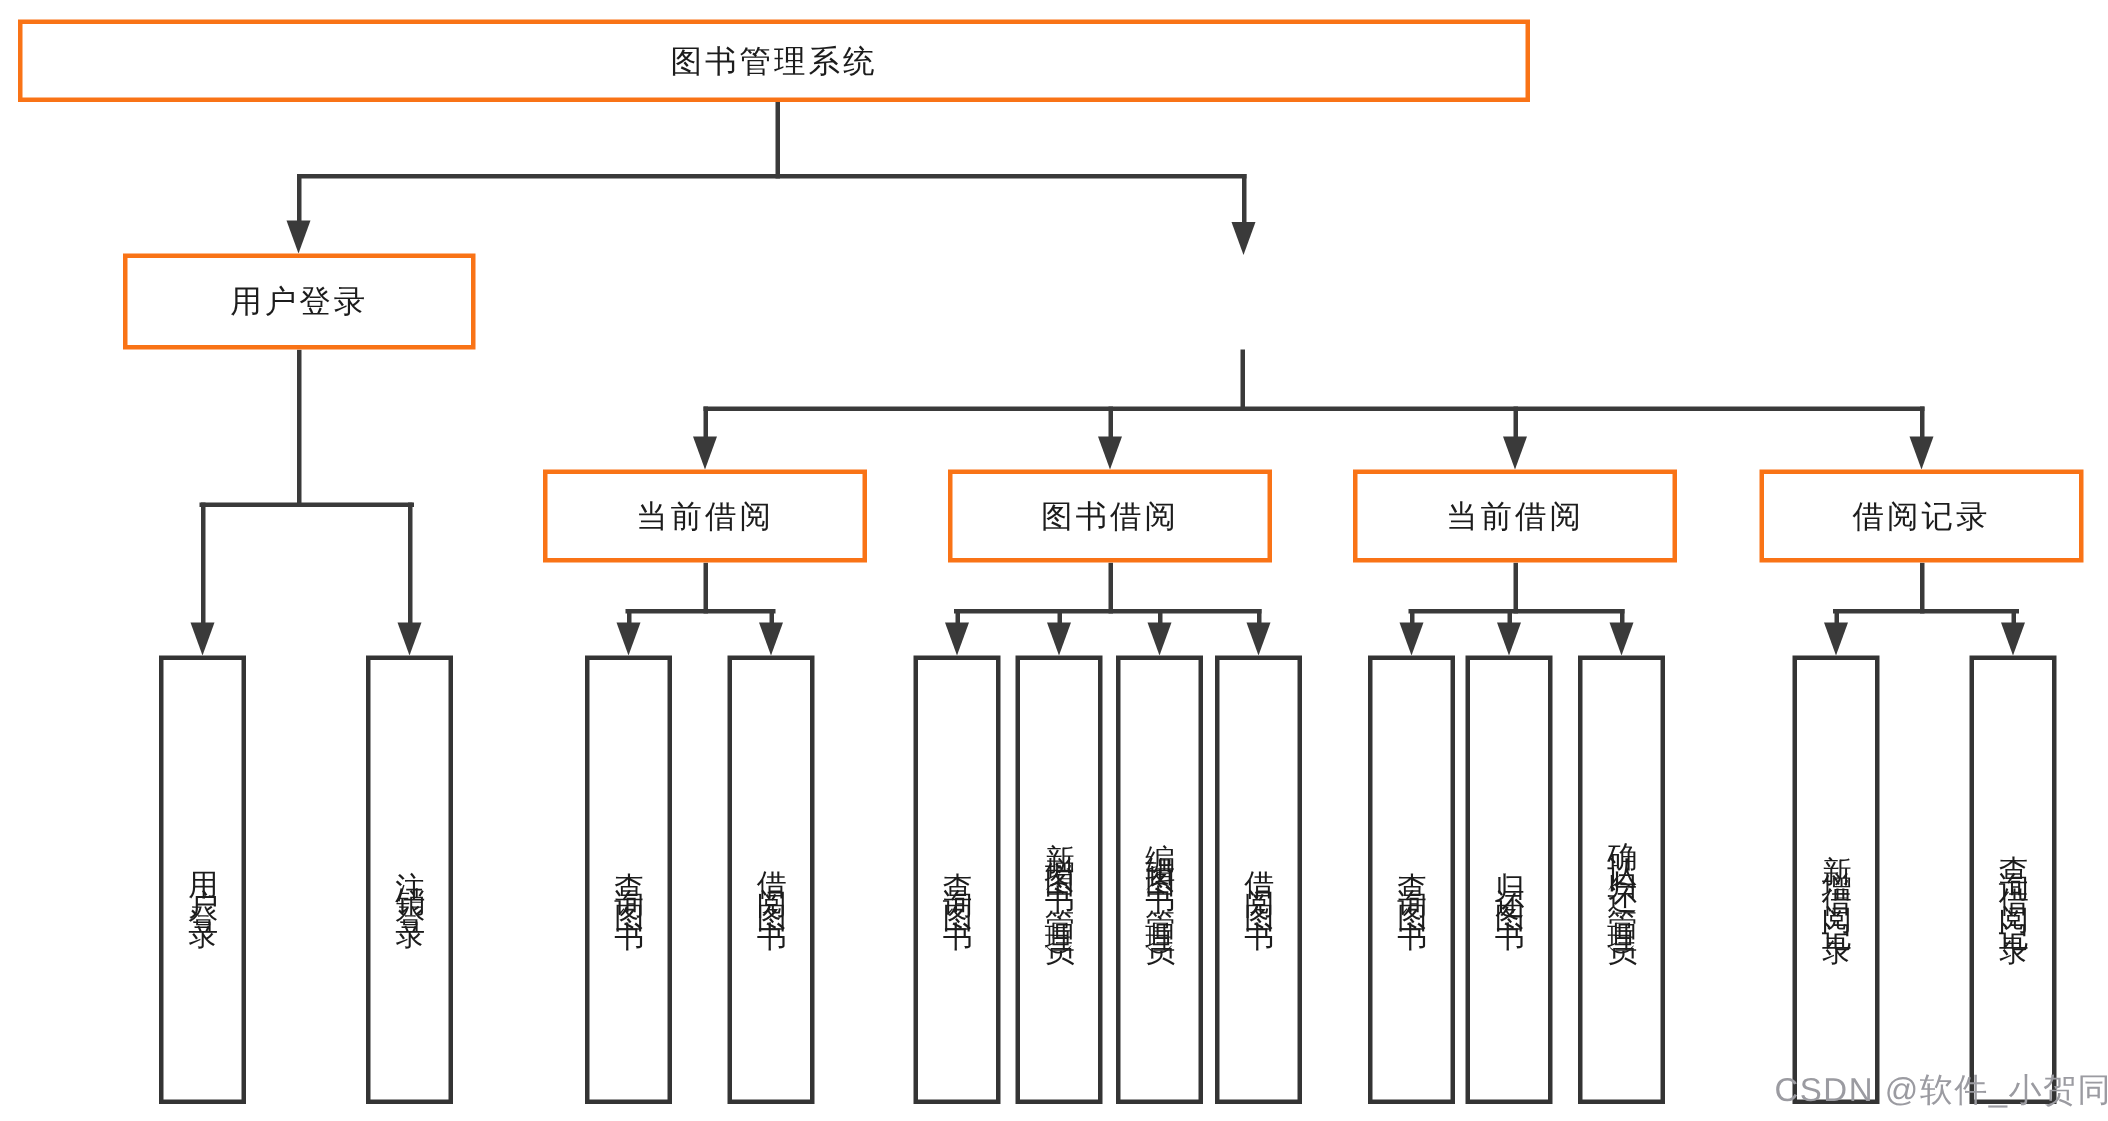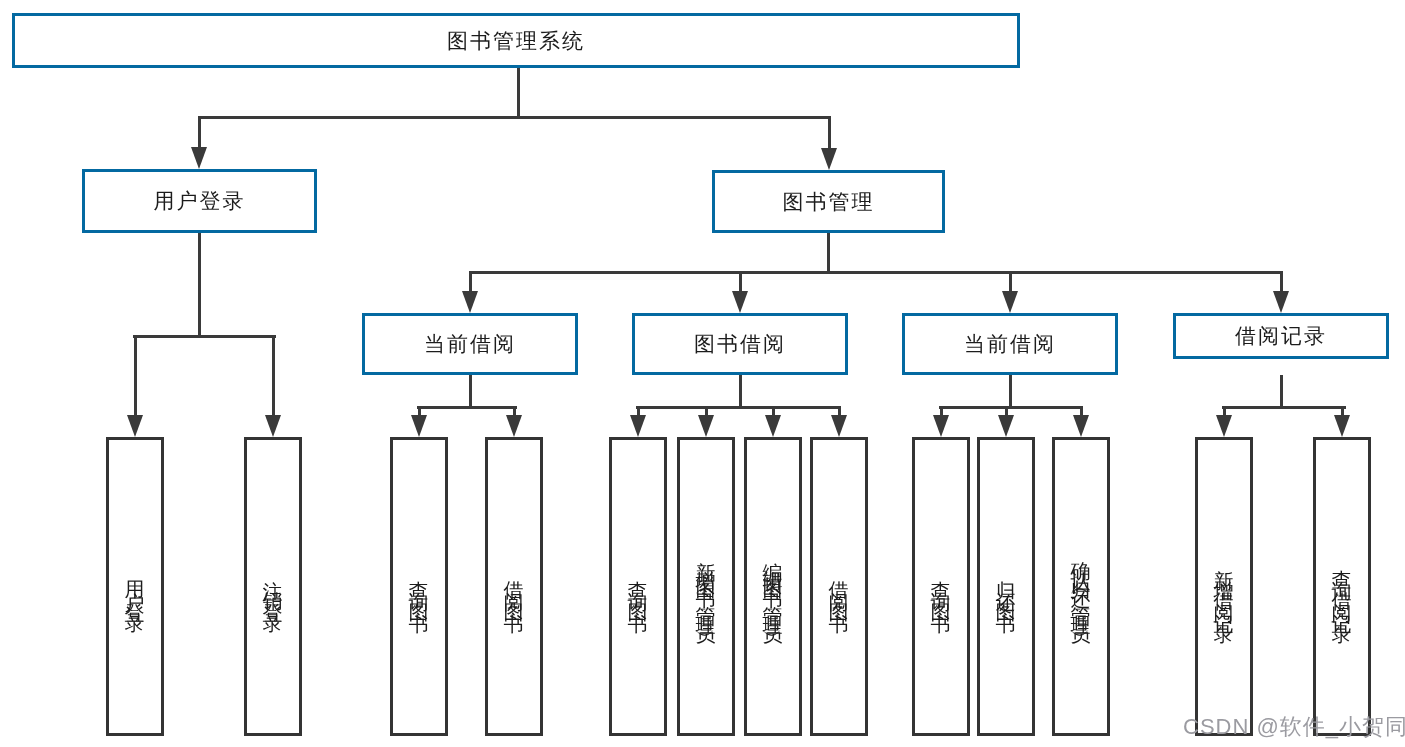--- a/index.html
+++ b/index.html
@@ -3,21 +3,21 @@
 <meta charset="utf-8">
 <style>
   html,body{margin:0;padding:0;background:#ffffff;}
   .canvas{
     position:relative;width:1405px;height:747px;background:#ffffff;
     font-family:"Liberation Sans","DejaVu Sans",sans-serif;
     overflow:hidden;
   }
   .hbox{
     position:absolute;box-sizing:border-box;background:#ffffff;
-    border:3px solid #0369a1;display:flex;align-items:center;justify-content:center;
+    border:3px solid #f97316;display:flex;align-items:center;justify-content:center;
     font-size:21px;color:#1c1c1c;letter-spacing:2px;white-space:nowrap;z-index:2;
   }
   .vbox{
     position:absolute;box-sizing:border-box;background:#ffffff;
     border:3px solid #343434;display:flex;align-items:center;justify-content:center;
     writing-mode:vertical-rl;text-orientation:mixed;
     font-size:20px;color:#1c1c1c;letter-spacing:11px;line-height:1;z-index:2;
   }
   .line{position:absolute;background:#3a3a3a;z-index:1;}
   .arrow{
@@ -32,29 +32,28 @@
 </style>
 </head>
 <body>
 
 <div class="canvas">
 
   <div class="hbox" style="left:12px;top:13px;width:1008px;height:55px;">图书管理系统</div>
 
   <div class="hbox" style="left:82px;top:169px;width:235px;height:64px;">用户登录</div>
 
-  <div class="hbox" style="left:712px;top:170px;width:233px;height:63px;">图书管理</div>
 
   <div class="hbox" style="left:362px;top:313px;width:216px;height:62px;">当前借阅</div>
 
   <div class="hbox" style="left:632px;top:313px;width:216px;height:62px;text-align:center;">图书借阅</div>
 
   <div class="hbox" style="left:902px;top:313px;width:216px;height:62px;">当前借阅</div>
 
-  <div class="hbox" style="left:1173px;top:313px;width:216px;height:46px;">借阅记录</div>
+  <div class="hbox" style="left:1173px;top:313px;width:216px;height:62px;">借阅记录</div>
 
   <div class="vbox" style="left:106px;top:437px;width:58px;height:299px;">用户登录</div>
 
   <div class="vbox" style="left:244px;top:437px;width:58px;height:299px;">注销登录</div>
 
   <div class="vbox" style="left:390px;top:437px;width:58px;height:299px;">查询图书</div>
 
   <div class="vbox" style="left:485px;top:437px;width:58px;height:299px;">借阅图书</div>
 
   <div class="vbox" style="left:609px;top:437px;width:58px;height:299px;">查询图书</div>

